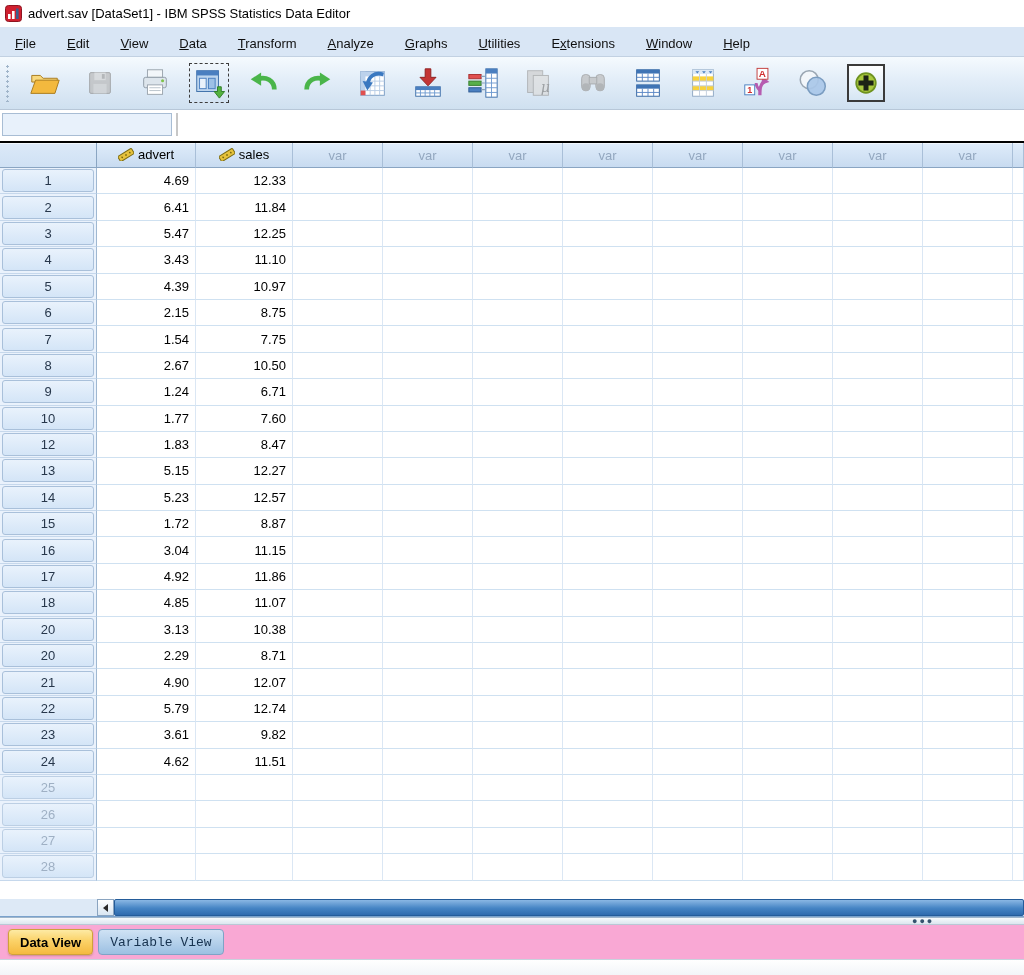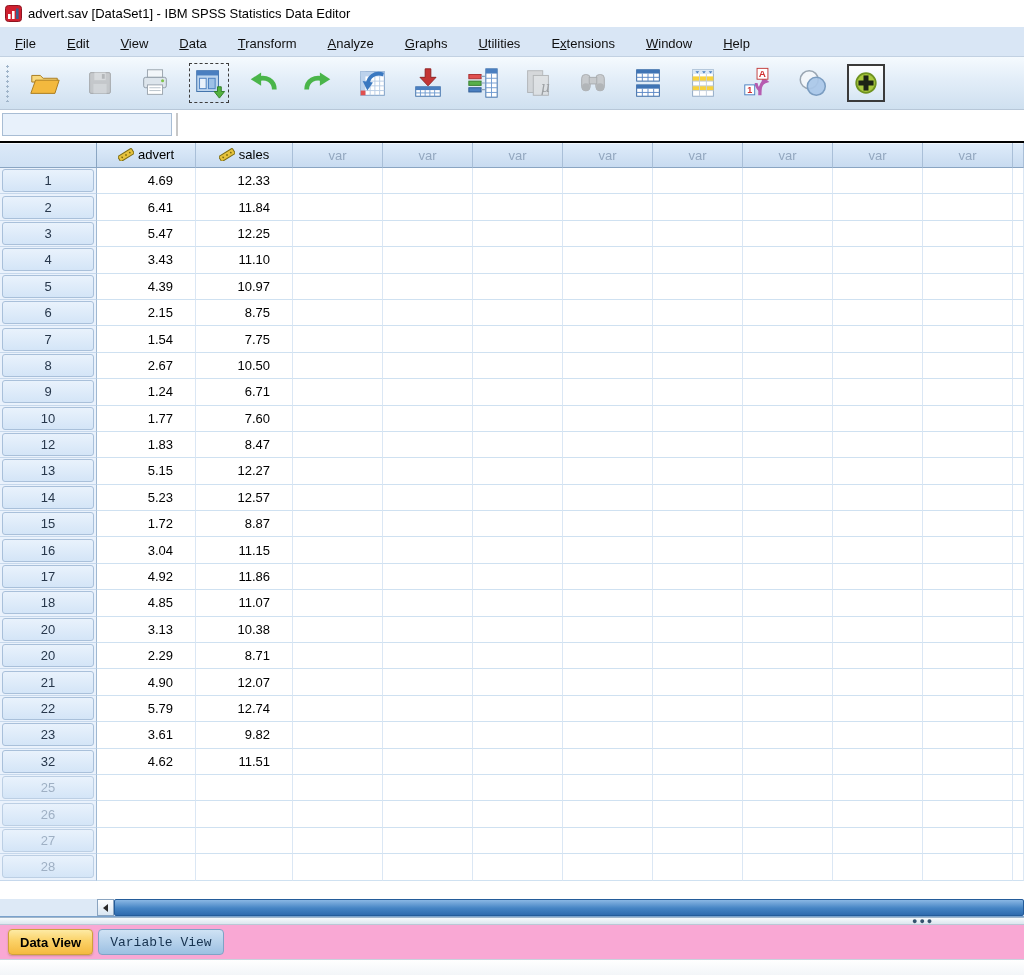--- a/index.html
+++ b/index.html
@@ -61,21 +61,21 @@
   .grid thead th.varh{color:#93a7bf;}
   .grid tbody tr{height:26.4px;}
   .grid tbody th{background:#eaf2fc;border-right:1px solid #9fb8d2;border-bottom:1px solid #c6d8ec;padding:0;}
   .rowbtn{
     margin:1px 2px;height:21px;line-height:21px;border:1px solid #a9c0da;border-radius:3px;
     background:linear-gradient(#e9f2fc,#d4e5f7);font-size:13px;font-weight:normal;
     color:#27374b;text-align:center;
   }
   .rowbtn.dim{color:#9fb0c4;border-color:#bccfe4;}
   .grid td{background:#fff;border-right:1px solid #dbe7f4;border-bottom:1px solid #cfe1f1;font-size:13px;color:#000;}
-  .grid td.num{text-align:right;padding-right:22px;}
+  .grid td.num{text-align:right;padding-right:6px;}
   
   .hscroll{height:18px;display:flex;align-items:stretch;background:#dde9f6;border-bottom:1px solid #7aa2cc;box-sizing:border-box;}
   .hs-spacer{width:97px;background:#dde9f6;flex:0 0 auto;}
   .hs-left{
     width:17px;flex:0 0 auto;background:linear-gradient(#fdfeff,#d9e6f2);
     border:1px solid #8aa4c0;display:flex;align-items:center;justify-content:center;box-sizing:border-box;
   }
   .hs-left .tri{width:0;height:0;border-top:4px solid transparent;border-bottom:4px solid transparent;border-right:5px solid #2a2a2a;}
   .hs-thumb{
     flex:1;background:linear-gradient(#8ab7e4,#4584c4 55%,#2f6bae);
@@ -687,21 +687,21 @@
             <td class="vcell"></td>
             <td class="vcell"></td>
             <td class="vcell"></td>
             <td class="vcell"></td>
             <td class="vcell"></td>
             <td class="vcell"></td>
             <td class="vcell"></td>
           </tr>
           <tr>
             <th>
-              <div class="rowbtn">32</div>
+              <div class="rowbtn">24</div>
             </th>
             <td class="num">4.62</td>
             <td class="num">11.51</td>
             <td class="vcell"></td>
             <td class="vcell"></td>
             <td class="vcell"></td>
             <td class="vcell"></td>
             <td class="vcell"></td>
             <td class="vcell"></td>
             <td class="vcell"></td>

